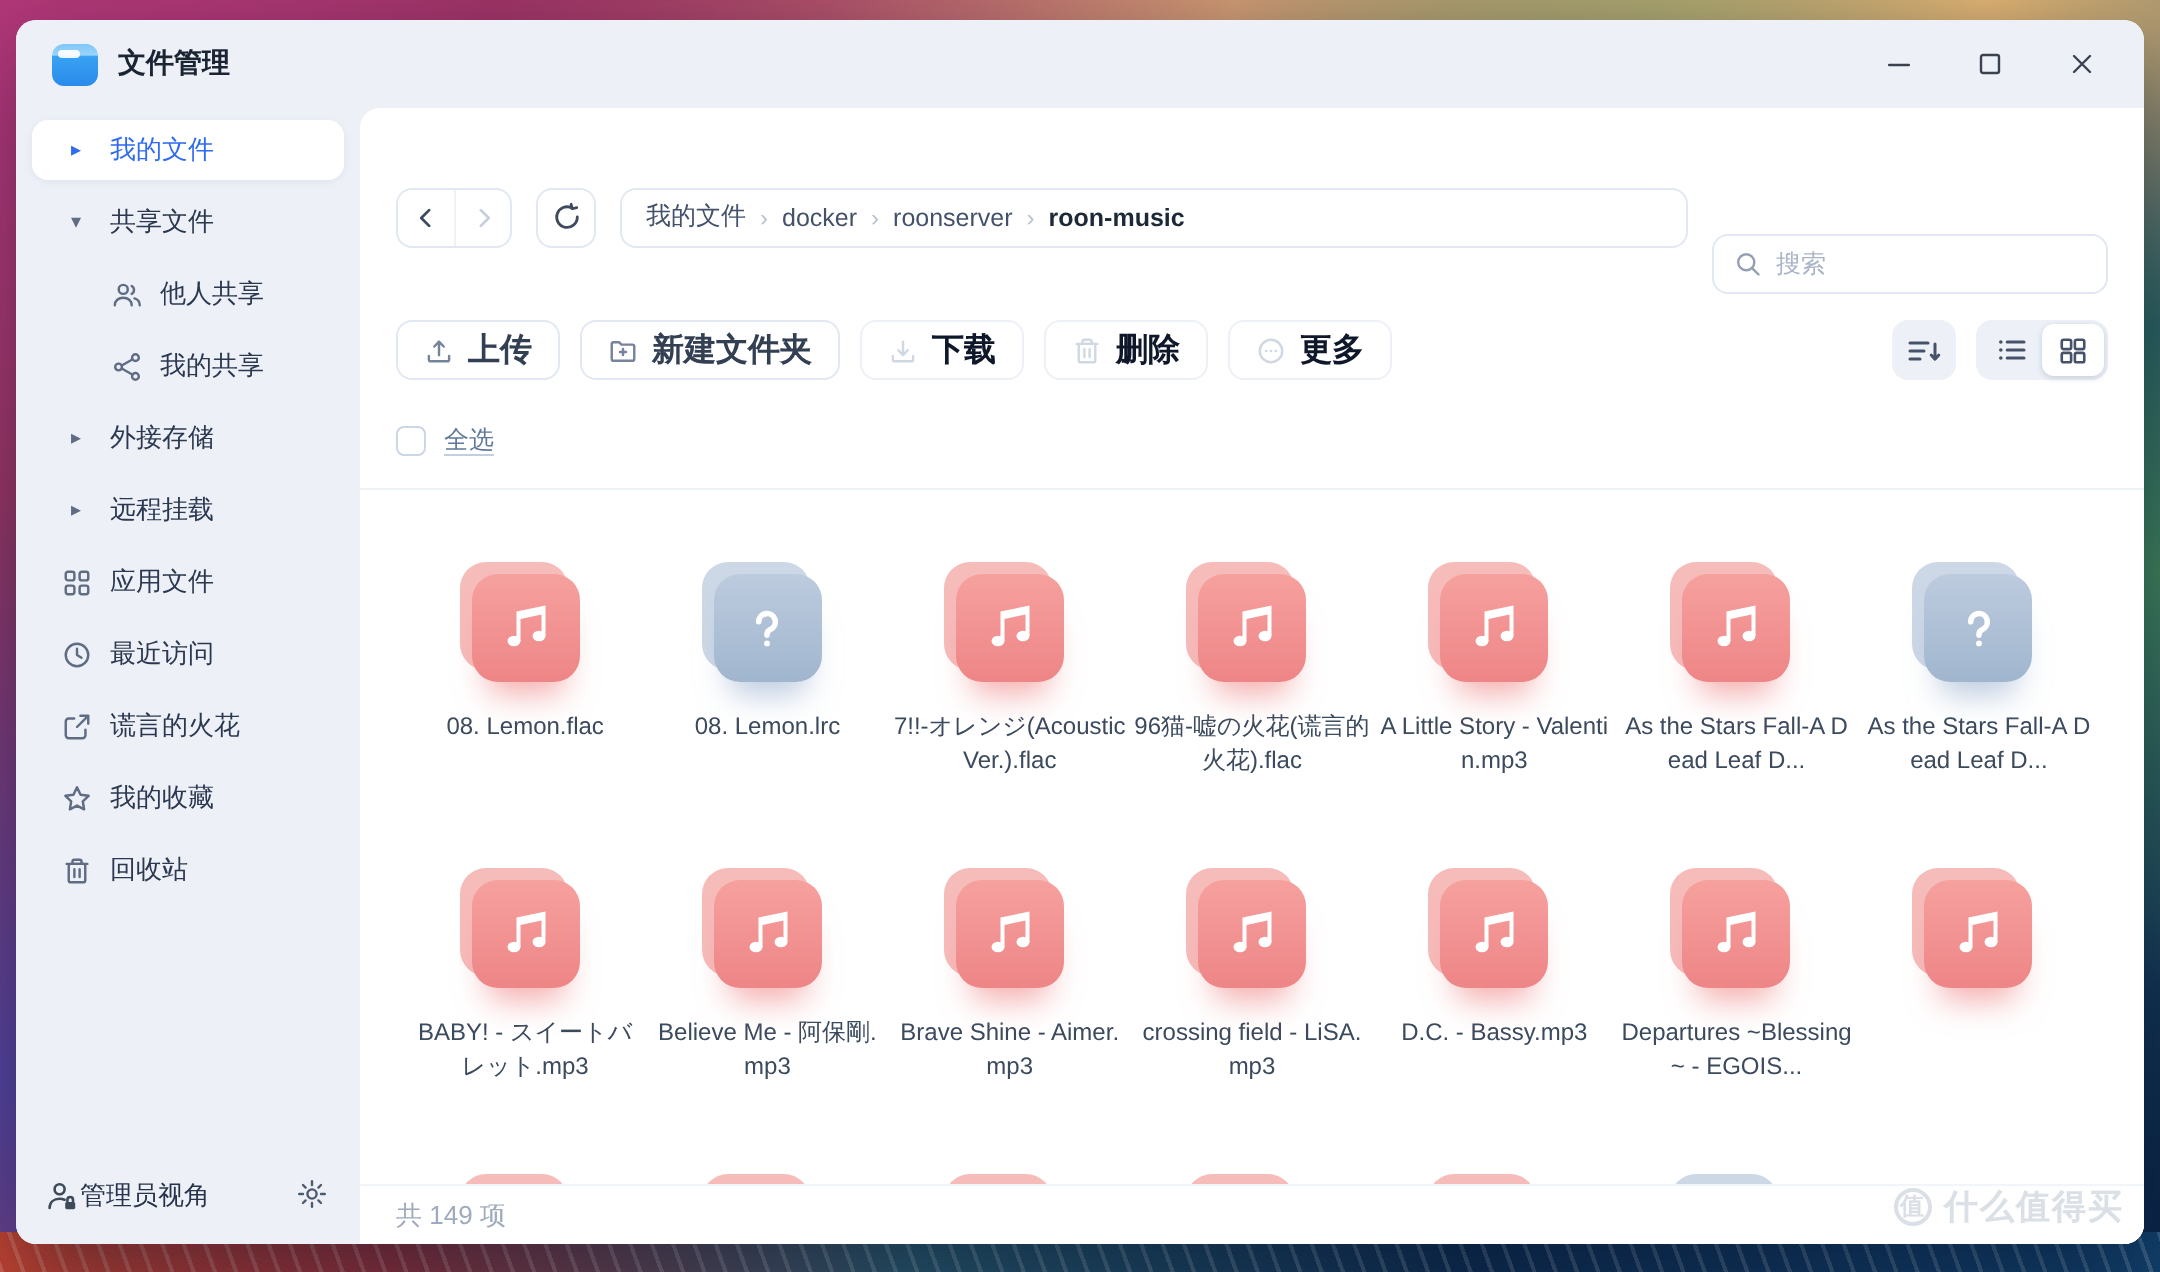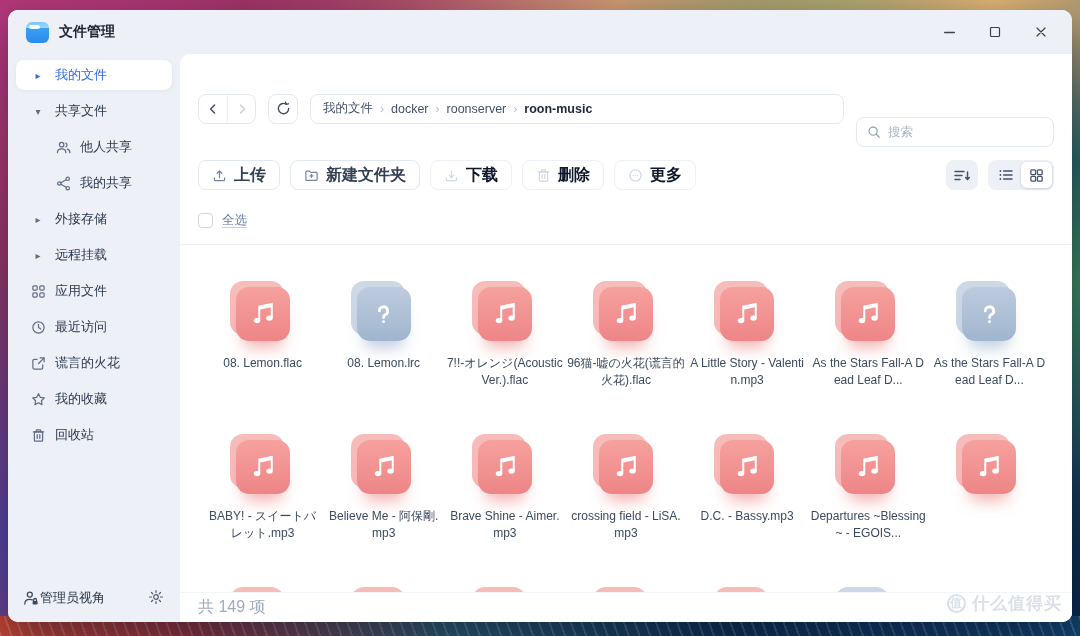--- a/index.html
+++ b/index.html
@@ -96,21 +96,21 @@
   .file-icon{ position:relative; width:54px; height:54px; flex:none; }
   .file-icon .back{ position:absolute; left:-6px; top:-6px; width:54px; height:54px; border-radius:13px; background:#f6bcba; }
   .file-icon .front{ position:absolute; inset:0; border-radius:13px; display:flex; align-items:center; justify-content:center;
     background:linear-gradient(180deg,#f6a19e,#ee8587); box-shadow:0 14px 16px -8px rgba(238,128,128,.65); }
   .file-tile.type-unknown .back{ background:#cdd8e6; }
   .file-tile.type-unknown .front{ background:linear-gradient(180deg,#bdcbde,#a0b6ce); box-shadow:0 14px 16px -8px rgba(140,165,200,.6); }
   .file-name{ margin-top:14px; font-size:12px; line-height:1.45; color:#3c4a5e; text-align:center;
     max-width:118px; word-break:break-all; display:-webkit-box; -webkit-box-orient:vertical; -webkit-line-clamp:2; overflow:hidden; max-height:36px; }
 
   .main-footer{ flex:none; height:30px; display:flex; align-items:center; padding:0 18px;
-    font-size:16px; color:#9fabbd; background:#fff; border-top:1px solid #f1f4f8; }
+    font-size:13px; color:#9fabbd; background:#fff; border-top:1px solid #f1f4f8; }
 
   .watermark{ position:absolute; right:10px; bottom:7px; display:flex; align-items:center; gap:6px;
     color:#dbe0e7; font-size:17px; font-weight:bold; letter-spacing:1px; pointer-events:none; }
   .wm-badge{ width:19px; height:19px; border:2px solid #dbe0e7; border-radius:50%; font-size:12px;
     display:flex; align-items:center; justify-content:center; }
 
   .glyph svg{ display:block; }
   .icon svg{ display:block; }
 </style>
 </head>

